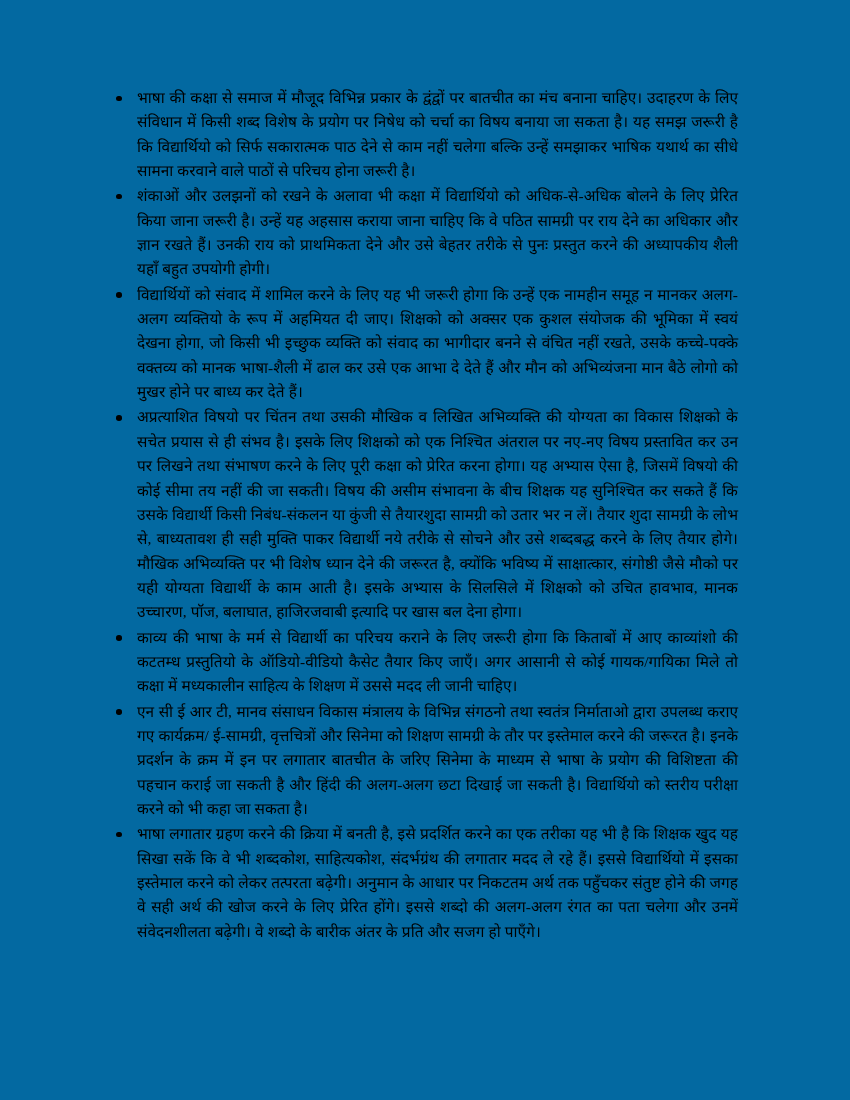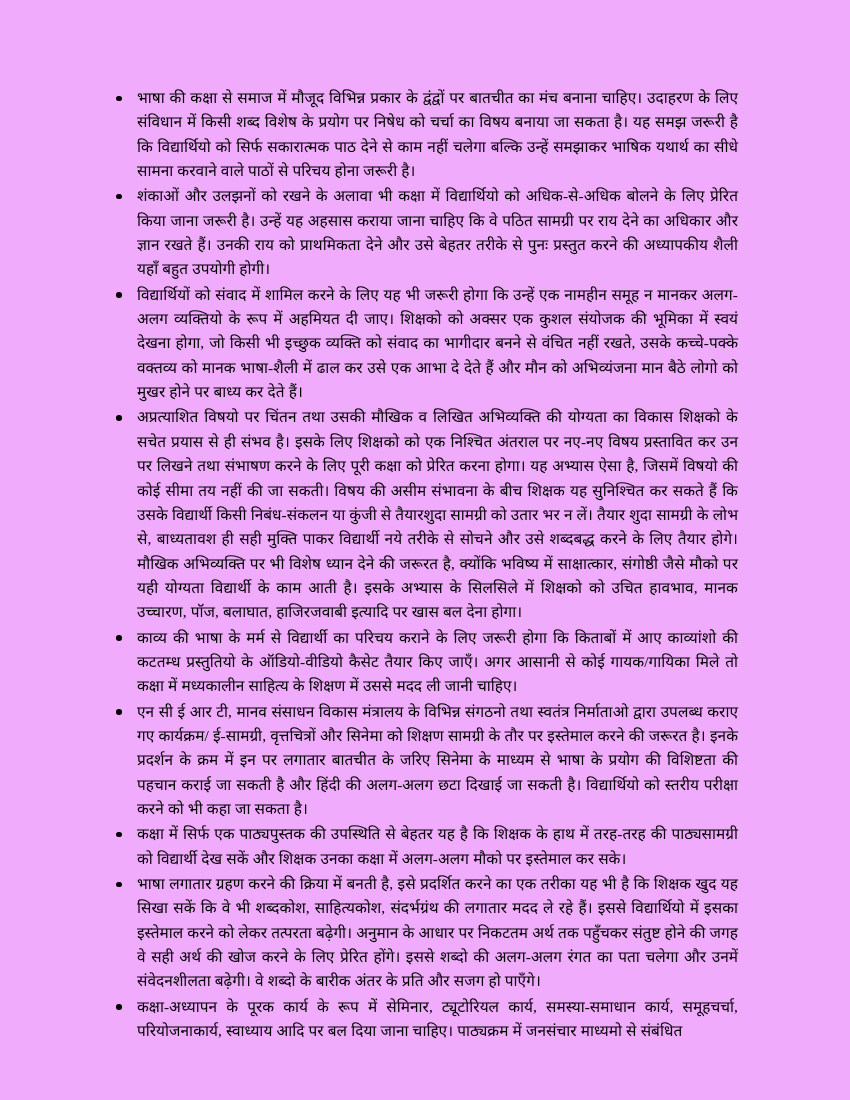--- a/index.html
+++ b/index.html
@@ -6,21 +6,21 @@
   html, body {
     margin: 0;
     padding: 0;
     background: #ffffff;
   }
 
   .page {
     position: relative;
     width: 850px;
     height: 1100px;
-    background: #f0abfc;
+    background: #0369a1;
     overflow: hidden;
     box-sizing: border-box;
   }
 
   .content {
     position: absolute;
     left: 112px;
     top: 86px;
     width: 626px;
   }
@@ -80,23 +80,17 @@
       <li class="bullet-item">
         <span class="para-text">अप्रत्याशित विषयो पर चिंतन तथा उसकी मौखिक व लिखित अभिव्यक्ति की योग्यता का विकास शिक्षको के सचेत प्रयास से ही संभव है। इसके लिए शिक्षको को एक निश्चित अंतराल पर नए-नए विषय प्रस्तावित कर उन पर लिखने तथा संभाषण करने के लिए पूरी कक्षा को प्रेरित करना होगा। यह अभ्यास ऐसा है, जिसमें विषयो की कोई सीमा तय नहीं की जा सकती। विषय की असीम संभावना के बीच शिक्षक यह सुनिश्चित कर सकते हैं कि उसके विद्यार्थी किसी निबंध-संकलन या कुंजी से तैयारशुदा सामग्री को उतार भर न लें। तैयार शुदा सामग्री के लोभ से, बाध्यतावश ही सही मुक्ति पाकर विद्यार्थी नये तरीके से सोचने और उसे शब्दबद्ध करने के लिए तैयार होगे। मौखिक अभिव्यक्ति पर भी विशेष ध्यान देने की जरूरत है, क्योंकि भविष्य में साक्षात्कार, संगोष्ठी जैसे मौको पर यही योग्यता विद्यार्थी के काम आती है। इसके अभ्यास के सिलसिले में शिक्षको को उचित हावभाव, मानक उच्चारण, पॉज, बलाघात, हाजिरजवाबी इत्यादि पर खास बल देना होगा।</span>
       </li>
       <li class="bullet-item">
         <span class="para-text">काव्य की भाषा के मर्म से विद्यार्थी का परिचय कराने के लिए जरूरी होगा कि किताबों में आए काव्यांशो की कटतम्ध प्रस्तुतियो के ऑडियो-वीडियो कैसेट तैयार किए जाएँ। अगर आसानी से कोई गायक/गायिका मिले तो कक्षा में मध्यकालीन साहित्य के शिक्षण में उससे मदद ली जानी चाहिए।</span>
       </li>
       <li class="bullet-item">
         <span class="para-text">एन सी ई आर टी, मानव संसाधन विकास मंत्रालय के विभिन्न संगठनो तथा स्वतंत्र निर्माताओ द्वारा उपलब्ध कराए गए कार्यक्रम/ ई-सामग्री, वृत्तचित्रों और सिनेमा को शिक्षण सामग्री के तौर पर इस्तेमाल करने की जरूरत है। इनके प्रदर्शन के क्रम में इन पर लगातार बातचीत के जरिए सिनेमा के माध्यम से भाषा के प्रयोग की विशिष्टता की पहचान कराई जा सकती है और हिंदी की अलग-अलग छटा दिखाई जा सकती है। विद्यार्थियो को स्तरीय परीक्षा करने को भी कहा जा सकता है।</span>
       </li>
       <li class="bullet-item">
-        <span class="para-text">कक्षा में सिर्फ एक पाठ्यपुस्तक की उपस्थिति से बेहतर यह है कि शिक्षक के हाथ में तरह-तरह की पाठ्यसामग्री को विद्यार्थी देख सकें और शिक्षक उनका कक्षा में अलग-अलग मौको पर इस्तेमाल कर सके।</span>
-      </li>
-      <li class="bullet-item">
         <span class="para-text">भाषा लगातार ग्रहण करने की क्रिया में बनती है, इसे प्रदर्शित करने का एक तरीका यह भी है कि शिक्षक खुद यह सिखा सकें कि वे भी शब्दकोश, साहित्यकोश, संदर्भग्रंथ की लगातार मदद ले रहे हैं। इससे विद्यार्थियो में इसका इस्तेमाल करने को लेकर तत्परता बढ़ेगी। अनुमान के आधार पर निकटतम अर्थ तक पहुँचकर संतुष्ट होने की जगह वे सही अर्थ की खोज करने के लिए प्रेरित होंगे। इससे शब्दो की अलग-अलग रंगत का पता चलेगा और उनमें संवेदनशीलता बढ़ेगी। वे शब्दो के बारीक अंतर के प्रति और सजग हो पाएँगे।</span>
-      </li>
-      <li class="bullet-item">
-        <span class="para-text">कक्षा-अध्यापन के पूरक कार्य के रूप में सेमिनार, ट्यूटोरियल कार्य, समस्या-समाधान कार्य, समूहचर्चा, परियोजनाकार्य, स्वाध्याय आदि पर बल दिया जाना चाहिए। पाठ्यक्रम में जनसंचार माध्यमो से संबंधित</span>
       </li>
     </ul>
   </div>
 </div>
 
 </body></html>

